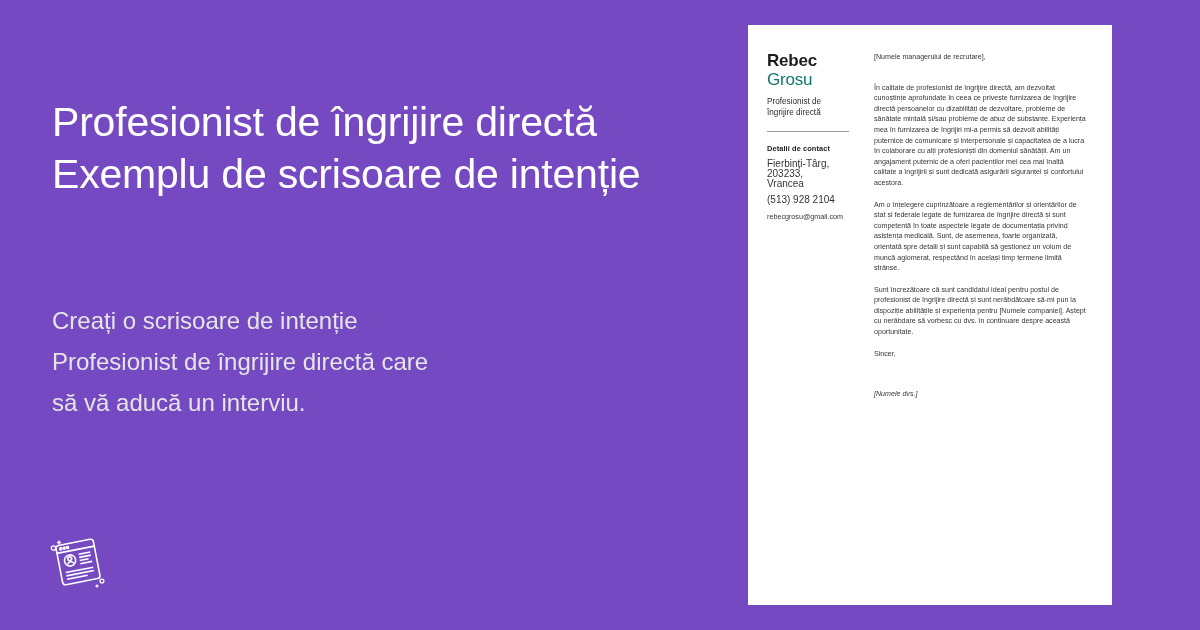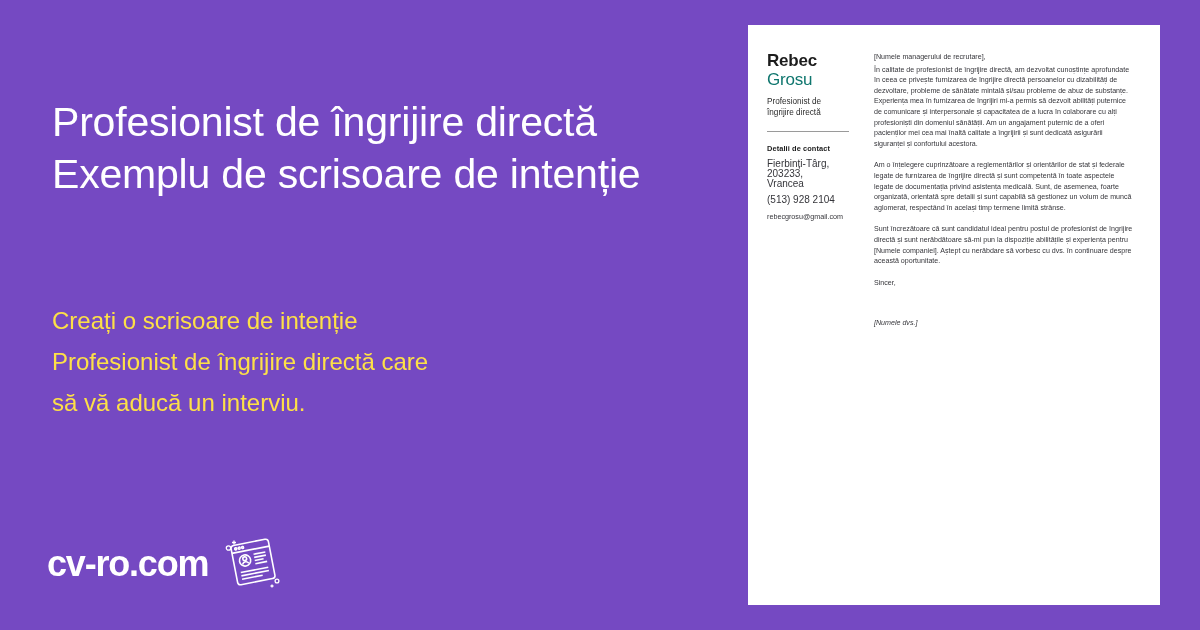--- a/index.html
+++ b/index.html
@@ -30,21 +30,21 @@
     font-weight: 400;
     line-height: 52px;
     letter-spacing: -0.2px;
     white-space: pre-line;
   }
   .subhead {
     position: absolute;
     left: 52px;
     top: 300px;
     width: 520px;
-    color: #fde047;
+    color: #e5e5e5;
     font-size: 24px;
     font-weight: 400;
     line-height: 41px;
     white-space: pre-line;
   }
 
   
   .logo {
     position: absolute;
     left: 47px;
@@ -60,21 +60,21 @@
     letter-spacing: -1.2px;
     line-height: 1;
   }
   .logo-mark { display: block; }
 
   
   .doc {
     position: absolute;
     left: 748px;
     top: 25px;
-    width: 412px;
+    width: 364px;
     height: 580px;
     background: #ffffff;
     overflow: hidden;
     display: flex;
   }
   .doc-side {
     width: 112px;
     flex: 0 0 112px;
     padding: 26px 10px 0 19px;
   }
@@ -130,38 +130,37 @@
     flex: 1;
     padding: 27px 26px 0 14px;
   }
   .letter-p {
     font-size: 7.1px;
     color: #35353a;
     line-height: 10.6px;
     text-align: left;
     margin-bottom: 11px;
   }
-  .letter-p.salutation { margin-bottom: 2px; }
+  .letter-p.salutation { margin-bottom: 20px; }
   .letter-p.sign-off { margin-bottom: 30px; }
   .letter-p.sign-name { margin-bottom: 0; font-style: italic; }
 </style>
 </head>
 <body>
 
 <div class="promo">
 
   <div class="headline">Profesionist de îngrijire directă
 Exemplu de scrisoare de intenție</div>
 
   <div class="subhead">Creați o scrisoare de intenție
 Profesionist de îngrijire directă care
 să vă aducă un interviu.</div>
 
   <div class="logo">
-    <span class="logo-text">cv-ro.com</span>
     <span class="logo-mark">
       <svg width="62" height="56" viewBox="0 0 62 56" fill="none" xmlns="http://www.w3.org/2000/svg">
         <g transform="rotate(-11 31 28)" stroke="#ffffff" stroke-width="1.6" fill="none">
           <rect x="12" y="8" width="38" height="40" rx="3"></rect>
           <line x1="12" y1="15.5" x2="50" y2="15.5"></line>
           <circle cx="16.5" cy="11.8" r="1"></circle>
           <circle cx="20" cy="11.8" r="1"></circle>
           <circle cx="23.5" cy="11.8" r="1"></circle>
           <circle cx="23.5" cy="25" r="5.6"></circle>
           <circle cx="23.5" cy="23.2" r="1.9"></circle>

